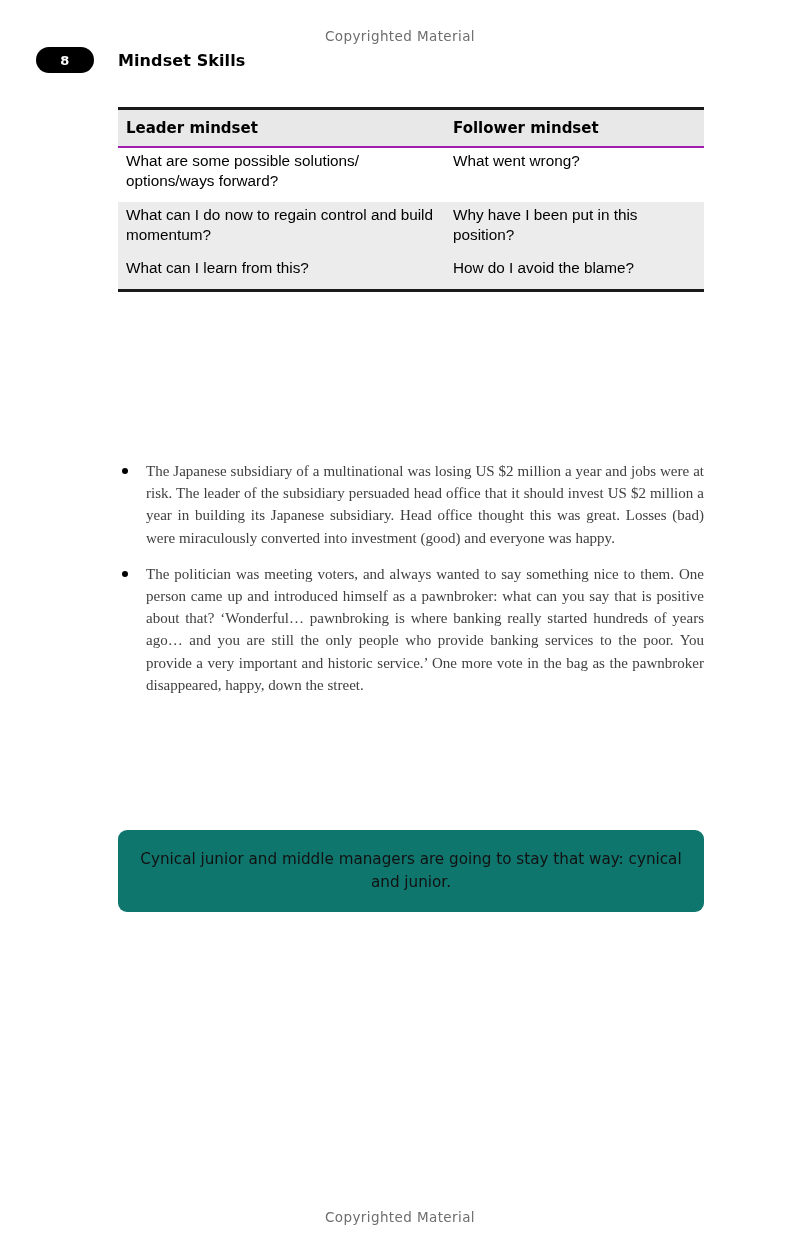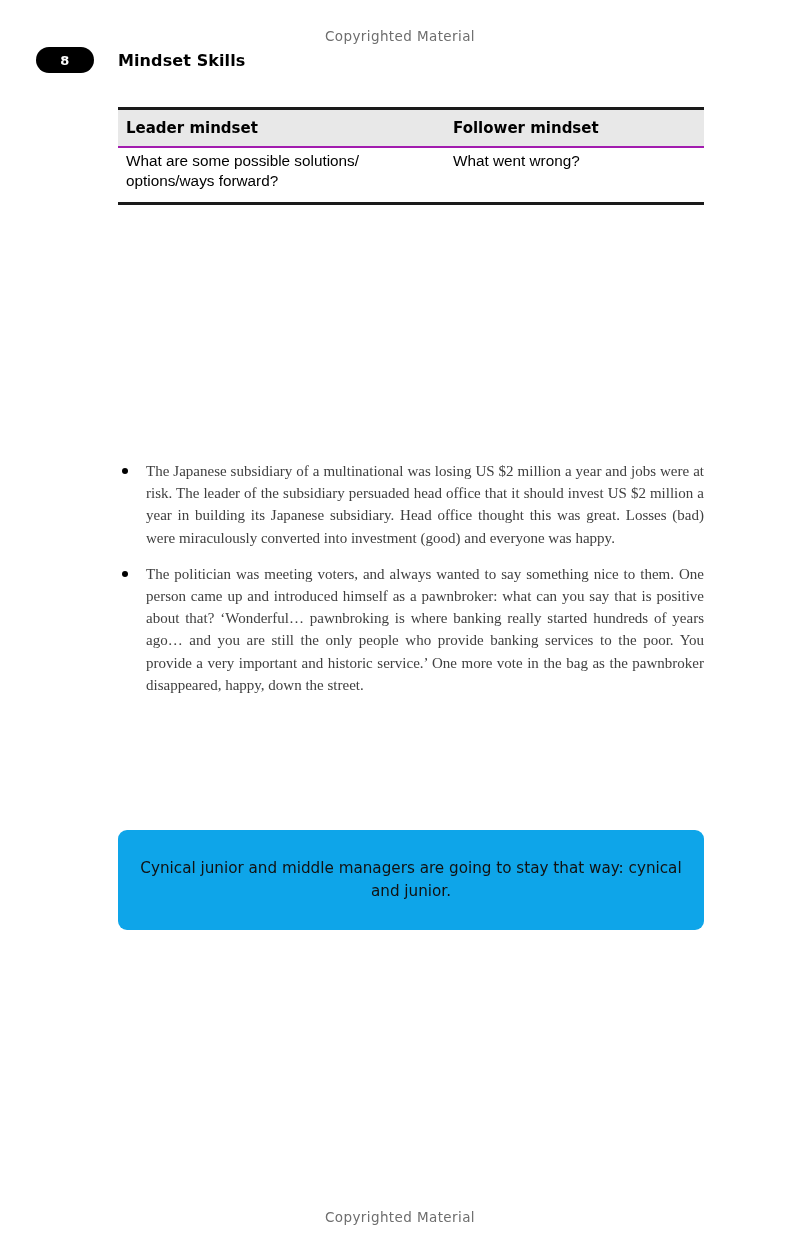--- a/index.html
+++ b/index.html
@@ -151,22 +151,22 @@
     border-radius: 50%;
     background: #000000;
   }
 
   
   .callout {
     position: absolute;
     left: 118px;
     top: 830px;
     width: 586px;
-    height: 100px;
-    background: #0ea5e9;
+    height: 82px;
+    background: #0f766e;
     border-radius: 9px;
     display: flex;
     align-items: center;
     justify-content: center;
   }
   .callout-text {
     font-family: "DejaVu Sans", sans-serif;
     font-size: 15.2px;
     line-height: 1.5;
     text-align: center;
@@ -198,20 +198,28 @@
         <tr>
           <th>Leader mindset</th>
           <th>Follower mindset</th>
         </tr>
       </thead>
       <tbody>
         <tr>
           <td>What are some possible solutions/ options/ways forward?</td>
           <td>What went wrong?</td>
         </tr>
+        <tr class="shaded">
+          <td>What can I do now to regain control and build momentum?</td>
+          <td>Why have I been put in this position?</td>
+        </tr>
+        <tr class="shaded">
+          <td>What can I learn from this?</td>
+          <td>How do I avoid the blame?</td>
+        </tr>
       </tbody>
     </table>
   </div>
 
   <div class="bullet-list">
     <div class="bullet-item">
       <span class="bullet-marker"></span>
       <span>The Japanese subsidiary of a multinational was losing US $2 million a year and jobs were at risk. The leader of the subsidiary persuaded head office that it should invest US $2 million a year in building its Japanese subsidiary. Head office thought this was great. Losses (bad) were miraculously converted into investment (good) and everyone was happy.</span>
     </div>
     <div class="bullet-item">

